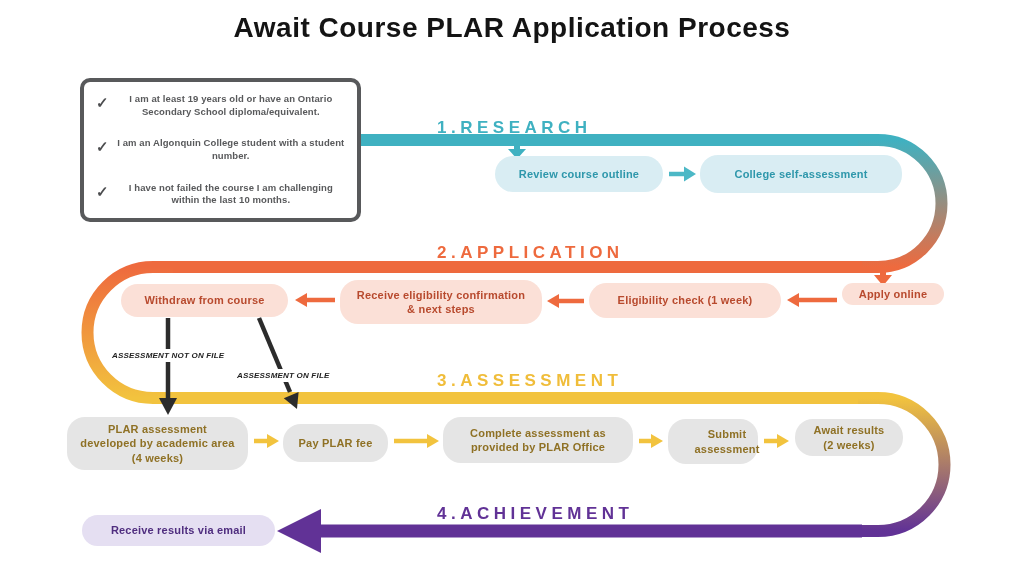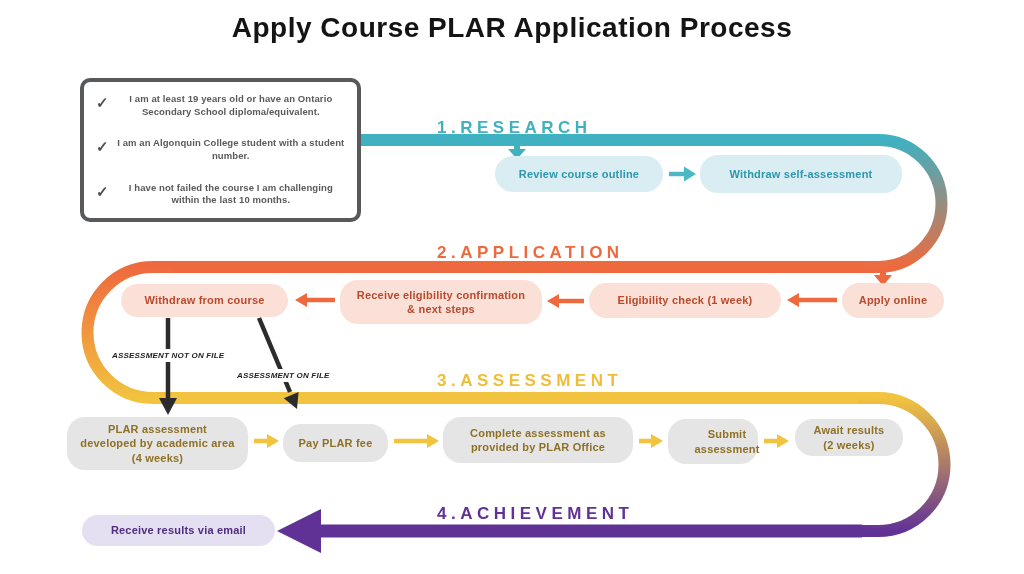--- a/index.html
+++ b/index.html
@@ -43,21 +43,21 @@
   .branch-label{
     position:absolute;background:#ffffff;color:#222222;font-size:8px;font-weight:800;
     font-style:italic;letter-spacing:.2px;padding:2px 2px;z-index:2;white-space:nowrap;
   }
 </style>
 </head>
 <body>
 
 <div class="canvas">
 
-  <h1 class="title">Apply Course PLAR Application Process</h1>
+  <h1 class="title">Await Course PLAR Application Process</h1>
 
   <svg class="snake" width="1024" height="574" viewBox="0 0 1024 574" aria-hidden="true">
     <defs>
       <linearGradient id="g1" gradientUnits="userSpaceOnUse" x1="0" y1="140" x2="0" y2="267">
         <stop offset="0" stop-color="#3fb1c1"></stop>
           <stop offset="1" stop-color="#ee6a3e"></stop>
       </linearGradient>
       <linearGradient id="g2" gradientUnits="userSpaceOnUse" x1="0" y1="267" x2="0" y2="398">
         <stop offset="0" stop-color="#ee6a3e"></stop>
           <stop offset="1" stop-color="#f2c33e"></stop>
@@ -122,23 +122,23 @@
       <span class="check-text">I have not failed the course I am challenging within the last 10 months.</span>
     </div>
   </div>
 
   <div class="phase research">1.RESEARCH</div>
   <div class="phase application">2.APPLICATION</div>
   <div class="phase assessment">3.ASSESSMENT</div>
   <div class="phase achievement">4.ACHIEVEMENT</div>
 
   <div class="box teal" style="left:495px;top:156px;width:168px;height:36px;">Review course outline</div>
-  <div class="box teal" style="left:700px;top:155px;width:202px;height:38px;">Withdraw self-assessment</div>
+  <div class="box teal" style="left:700px;top:155px;width:202px;height:38px;">College self-assessment</div>
 
-  <div class="box orange" style="left:842px;top:283px;width:102px;height:35px;">Apply online</div>
+  <div class="box orange" style="left:842px;top:283px;width:102px;height:22px;">Apply online</div>
   <div class="box orange" style="left:589px;top:283px;width:192px;height:35px;">Eligibility check (1 week)</div>
   <div class="box orange" style="left:340px;top:280px;width:202px;height:44px;">Receive eligibility confirmation &amp; next steps</div>
   <div class="box orange" style="left:121px;top:284px;width:167px;height:33px;">Withdraw from course</div>
 
   <div class="branch-label" style="left:110px;top:349px;">ASSESSMENT NOT ON FILE</div>
   <div class="branch-label" style="left:235px;top:369px;">ASSESSMENT ON FILE</div>
 
   <div class="box yellow" style="left:67px;top:417px;width:181px;height:53px;">PLAR assessment developed by academic area (4 weeks)</div>
   <div class="box yellow" style="left:283px;top:424px;width:105px;height:38px;">Pay PLAR fee</div>
   <div class="box yellow" style="left:443px;top:417px;width:190px;height:46px;">Complete assessment as provided by PLAR Office</div>

